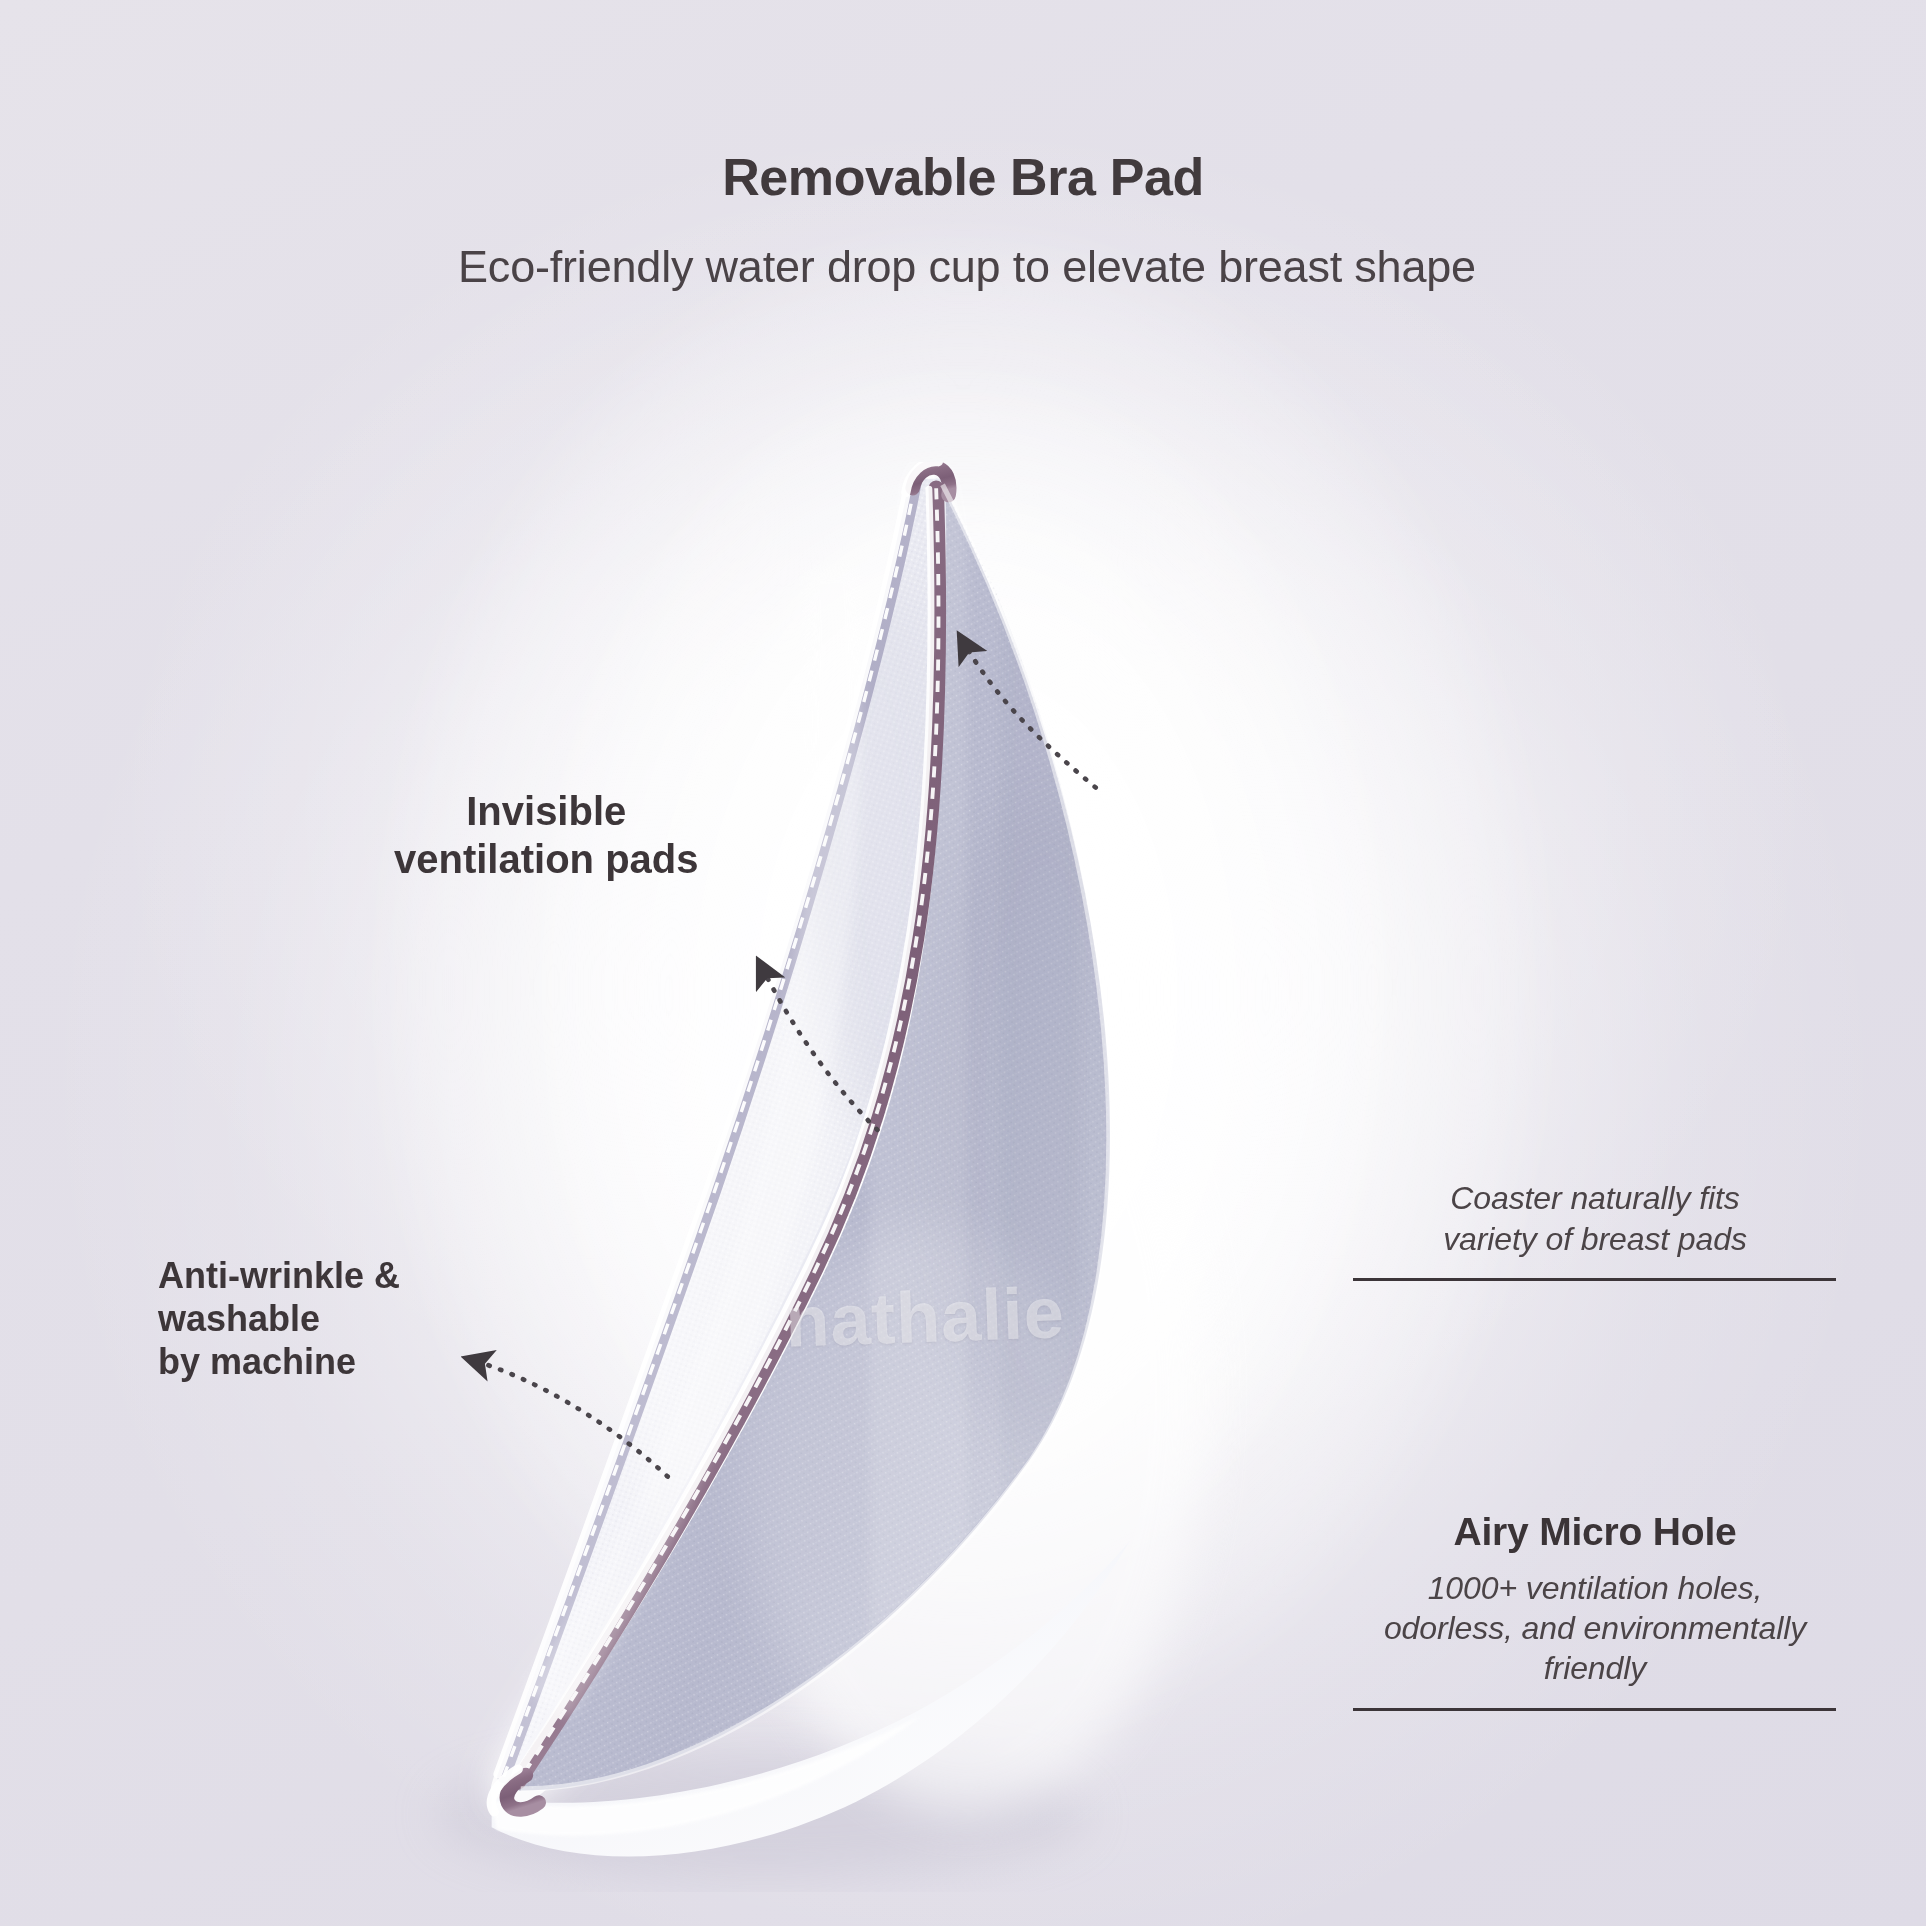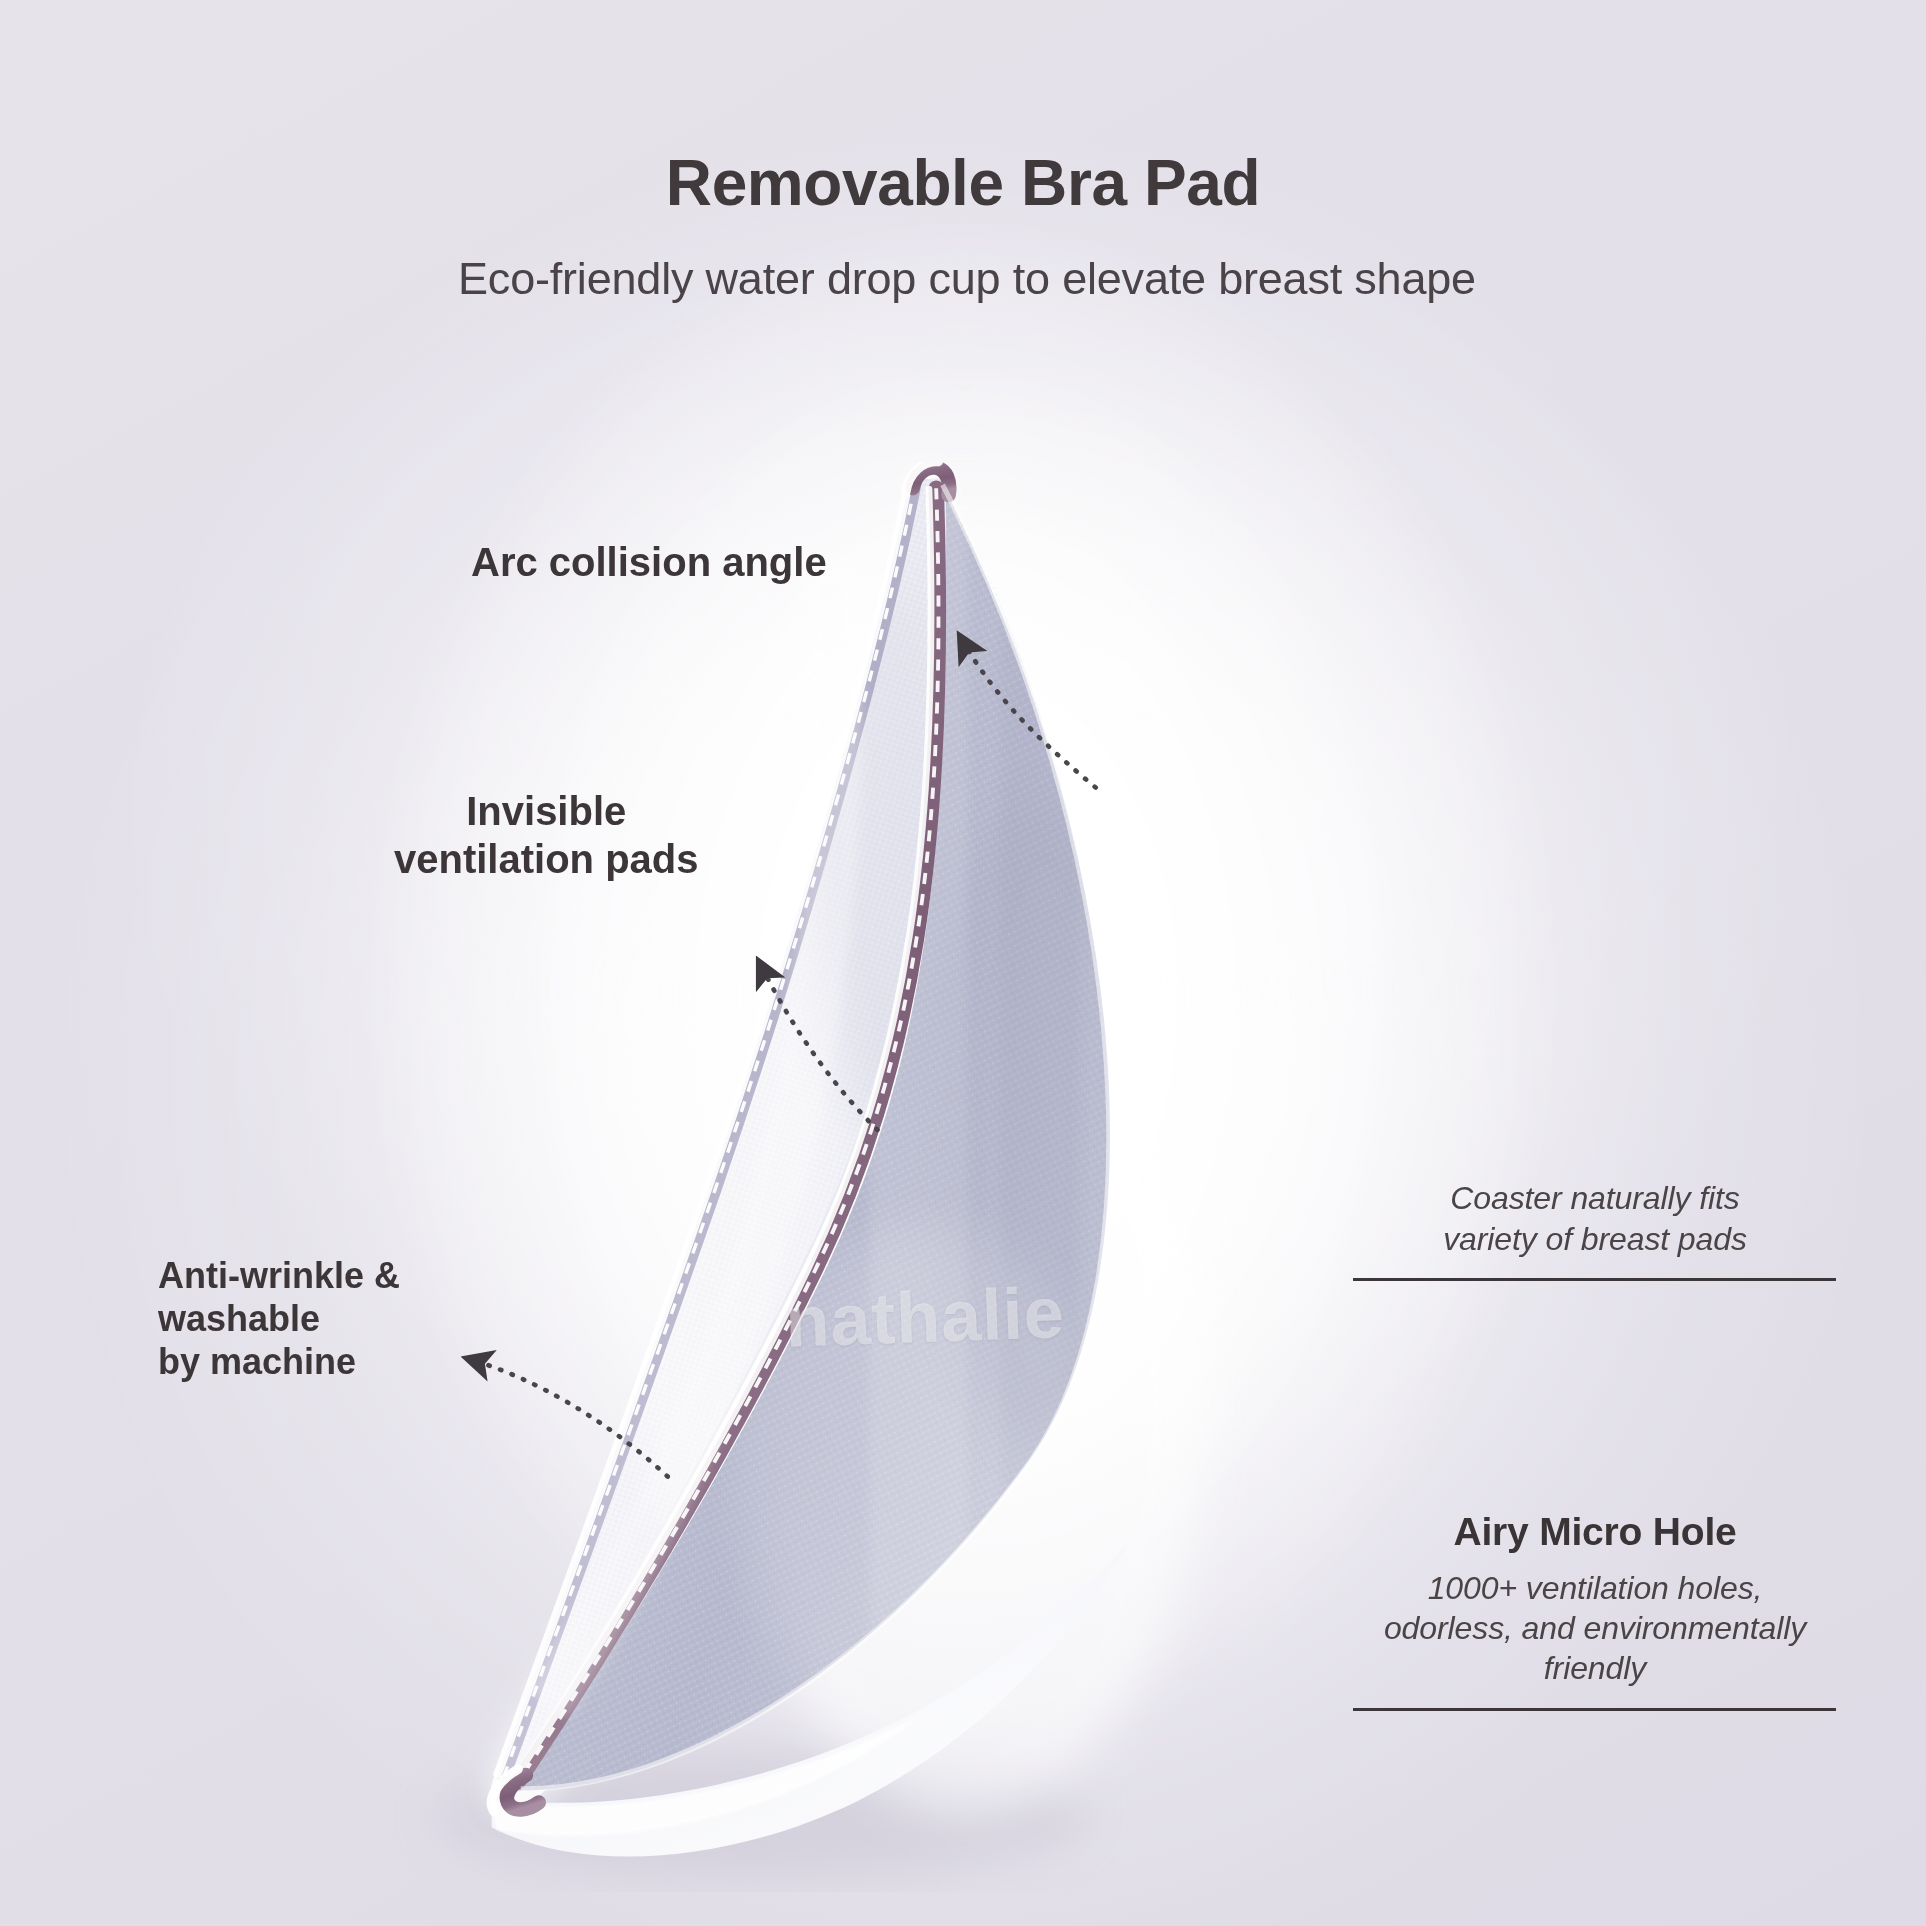--- a/index.html
+++ b/index.html
@@ -41,21 +41,21 @@
     filter: blur(17px);
   }
 
   
   #header {
     position: absolute;
     left: 0; right: 0; top: 151px;
     text-align: center;
   }
   #title {
-    font-size: 64px;
+    font-size: 52px;
     font-weight: bold;
     color: #413a3d;
     letter-spacing: -0.4px;
     line-height: 1.0;
     margin: 0;
   }
   #subtitle {
     font-size: 45px;
     font-weight: normal;
     color: #4a4347;
@@ -329,21 +329,20 @@
     </svg>
   </div>
 
   <div id="watermark">nathalie</div>
 
   <div id="header">
     <h1 id="title">Removable Bra Pad</h1>
     <p id="subtitle">Eco-friendly water drop cup to elevate breast shape</p>
   </div>
 
-  <div class="callout" id="callout-arc">Arc collision angle</div>
 
   <div class="callout" id="callout-vent">Invisible
 ventilation pads</div>
 
   <div class="callout" id="callout-wrinkle">Anti-wrinkle &amp;
 washable
 by machine</div>
 
   <svg class="arrow-layer" viewBox="0 0 4500 4500" xmlns="http://www.w3.org/2000/svg" aria-hidden="true">
     <defs>

